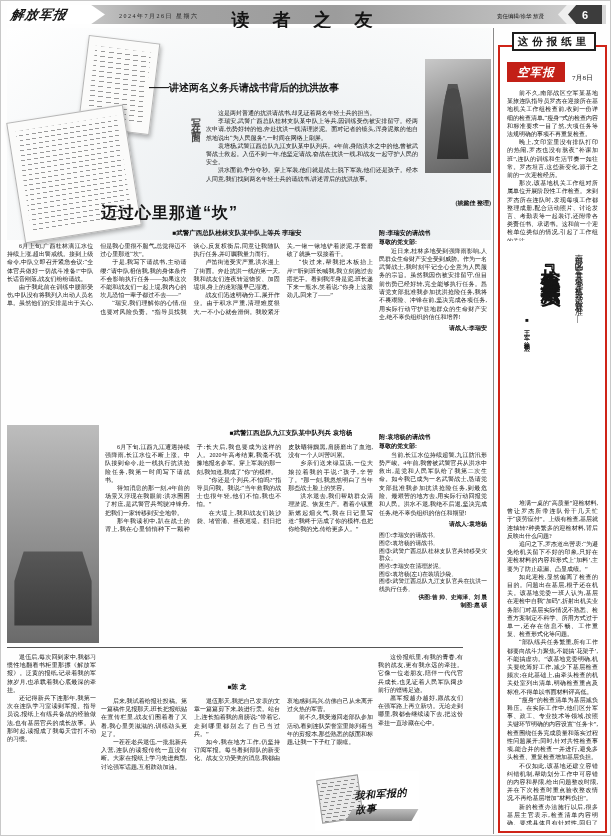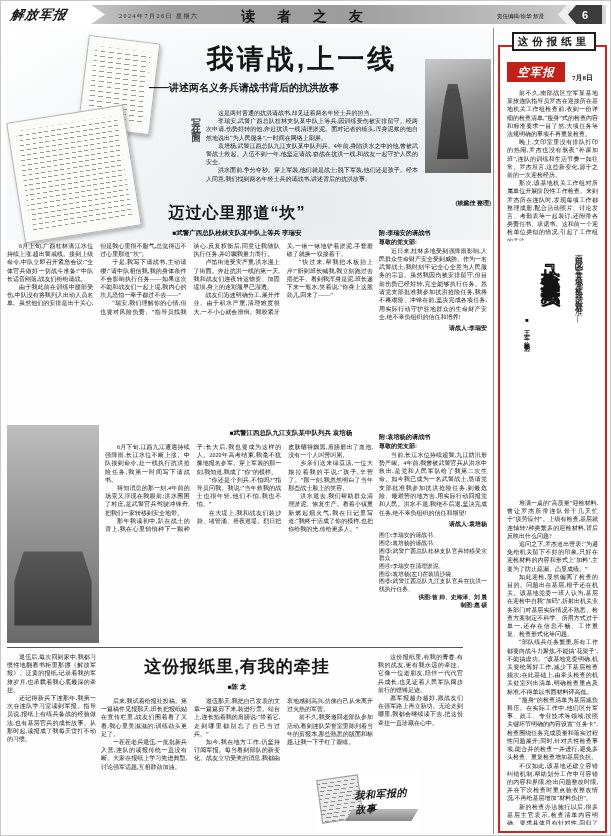--- a/index.html
+++ b/index.html
@@ -10,21 +10,21 @@
 
   
   .masthead{position:absolute;left:6px;top:4px;width:599px;height:19px;
             background:linear-gradient(90deg,#ededed 0%,#a3a3a3 26%,#9c9c9c 55%,#bfbfbf 86%,#d8d8d8 100%);}
   .mast-logo{position:absolute;left:0;top:0;width:98px;height:19px;background:#fff;
              clip-path:polygon(0 0,86% 0,100% 50%,86% 100%,0 100%);
              display:flex;align-items:center;padding-left:4px;box-sizing:border-box;}
   .mast-logo span{font-family:"DejaVu Serif",serif;font-style:italic;font-weight:bold;
                   font-size:13px;letter-spacing:1px;transform:skewX(-10deg);}
   .mast-date{position:absolute;left:112px;top:7px;font-size:6px;letter-spacing:1.5px;color:#1d1d1d;}
-  .mast-section{position:absolute;left:0;right:0;top:2.5px;text-align:center;font-size:14px;
+  .mast-section{position:absolute;left:0;right:0;top:2.5px;text-align:center;font-size:18px;
                 font-weight:bold;letter-spacing:9px;}
   .mast-editors{position:absolute;right:62px;top:7.5px;font-size:5.5px;color:#111;}
   .mast-chev-bg{position:absolute;right:8px;top:0;width:40px;height:19px;background:#efefef;
                 clip-path:polygon(0 50%,22% 0,100% 0,100% 100%,22% 100%);}
   .mast-chev{position:absolute;right:4px;top:0;width:34px;height:19px;background:#3c3c3c;
              clip-path:polygon(0 50%,24% 0,100% 0,100% 100%,24% 100%);
              color:#fff;font-weight:bold;font-size:11px;display:flex;align-items:center;justify-content:center;}
 
   
   .hero-bg{position:absolute;left:6px;top:27px;width:484px;height:212px;
@@ -47,21 +47,21 @@
   .hero-photo{position:absolute;left:424px;top:58px;width:66px;height:114px;
               background:linear-gradient(160deg,#c9c9c9 0%,#8e8e8e 45%,#5f5f5f 100%);}
   .hero-photo:after{content:"";position:absolute;left:18%;top:22%;width:48%;height:66%;
               background:radial-gradient(circle at 50% 18%,#4a4a4a 0 14%,transparent 15%),
                          linear-gradient(#555 0,#333 100%);
               clip-path:polygon(35% 0,65% 0,80% 30%,100% 100%,0 100%,20% 30%);}
 
   
   .bodytext{font-size:6px;line-height:8.2px;text-align:justify;overflow:hidden;}
   .bodytext p{margin:0;text-indent:2em;}
-  .headline{text-align:center;font-weight:bold;}
+  .headline{font-weight:bold;}
   .byline{text-align:center;font-size:6.5px;font-weight:bold;}
 
   
   .a1-title{position:absolute;left:100px;top:202px;width:272px;font-size:16px;letter-spacing:1px;}
   .a1-byline{position:absolute;left:100px;top:228px;width:272px;}
   .a1-body{position:absolute;left:6px;top:241px;width:366px;height:174px;column-count:4;column-gap:7px;}
   .letter-col{font-size:6px;line-height:8.3px;}
   .letter-col .lh{font-weight:bold;font-size:6.2px;margin:0 0 1px 0;}
   .letter-col .ls{font-weight:bold;margin:0;}
   .letter-col .lb{margin:0;text-indent:2em;text-align:justify;}
@@ -101,21 +101,21 @@
   .sb-divider{position:absolute;left:492px;top:27px;height:806px;border-left:1px solid #8a8a8a;}
   .sb-title-box{position:absolute;left:511px;top:31px;width:84px;height:19px;border:2px solid #1d1d1d;
                 background:#fff;z-index:3;display:flex;align-items:center;justify-content:center;
                 font-size:10.5px;font-weight:bold;letter-spacing:4px;box-sizing:border-box;}
   .sb-red{position:absolute;left:497px;top:44px;width:109px;height:788px;border:2.5px solid #cf2418;
           background:#fff;z-index:2;box-sizing:border-box;}
   .sb-paper-row{position:absolute;left:7px;top:14px;right:7px;height:22px;display:flex;align-items:center;gap:7px;}
   .sb-paper-logo{width:58px;height:20px;background:#c32017;color:#fff;display:flex;align-items:center;
                  justify-content:center;font-family:"DejaVu Serif",serif;font-style:italic;font-weight:bold;
                  font-size:11.5px;letter-spacing:1px;}
-  .sb-paper-date{font-size:7px;font-weight:bold;margin-top:12px;}
+  .sb-paper-date{font-size:7px;font-weight:normal;margin-top:12px;}
   .sb-top{position:absolute;left:7px;right:7px;top:42px;height:152px;}
   .sb-vert{position:absolute;left:4px;right:4px;top:196px;height:252px;display:flex;flex-direction:row;
            justify-content:center;gap:7px;}
   .sb-vbyline{writing-mode:vertical-rl;font-size:6px;font-weight:bold;margin-top:74px;letter-spacing:2px;}
   .sb-vheadline{writing-mode:vertical-rl;font-size:20px;font-weight:bold;letter-spacing:2px;margin-top:10px;}
   .sb-vkicker{writing-mode:vertical-rl;font-size:8px;letter-spacing:3px;margin-top:4px;}
   .sb-bottom{position:absolute;left:7px;right:7px;top:452px;height:326px;}
 </style>
 </head>
 <body>
@@ -133,21 +133,20 @@
     <div class="mast-chev sans">6</div>
   </div>
 
   <div class="hero-bg"></div>
   <div class="letter letter1">
       <div class="lines"></div>
     </div>
   <div class="letter letter2">
       <div class="lines"></div>
     </div>
-  <div class="hero-title sans">我请战,上一线</div>
   <div class="hero-subtitle sans">——讲述两名义务兵请战书背后的抗洪故事</div>
   <div class="hero-label">写在前面</div>
   <div class="hero-intro">
     <p>这是两封普通的抗洪请战书,却见证着两名年轻士兵的担当。</p>
     <p>李瑞安,武警广西总队桂林支队某中队上等兵,因训练受伤被安排留守。经两次申请,伤势好转的他,奔赴抗洪一线清理淤泥。面对记者的镜头,浑身泥浆的他自然地说出“为人民服务”,一时间在网络上刷屏。</p>
     <p>袁培杨,武警江西总队九江支队某中队列兵。4年前,身陷洪水之中的他,曾被武警战士救起。入伍不到一年,他坚定请战,奋战在抗洪一线,和战友一起守护人民的安全。</p>
     <p>洪水面前,争分夺秒。穿上军装,他们就是战士;脱下军装,他们还是孩子。经本人同意,我们找到两名年轻士兵的请战书,讲述背后的抗洪故事。</p>
   </div>
   <div class="hero-credit">(姚懿佳 整理)</div>
   <div class="hero-photo"></div>
@@ -196,21 +195,20 @@
       <div class="right">供图:曾 帅、史海泽、刘 晨</div>
       <div class="right">制图:扈 硕</div>
     </div>
   </div>
 
   <div class="rule"></div>
   <div class="a3-col1 bodytext">
     <p>退伍后,每次回到家中,我都习惯性地翻看书柜里那摞《解放军报》。泛黄的报纸,记录着我的军旅岁月,也承载着我心底最深的牵挂。</p>
     <p>还记得新兵下连那年,我第一次在连队学习室读到军报。指导员说,报纸上有练兵备战的经验做法,也有基层官兵的成长故事。从那时起,读报成了我每天雷打不动的习惯。</p>
   </div>
-  <div class="a3-title headline sans">这份报纸里,有我的牵挂</div>
   <div class="a3-byline byline sans">■陈 龙</div>
   <div class="a3-body bodytext">
     <p>后来,我试着给报社投稿。第一篇稿件见报那天,班长把报纸贴在宣传栏里,战友们围着看了又看,我心里美滋滋的,训练劲头更足了。</p>
     <p>一茬茬老兵退伍,一批批新兵入营,连队的读报传统一直没有断。大家在报纸上学习先进典型,讨论强军话题,互相鼓劲加油。</p>
     <p>退伍那天,我把自己发表的文章一篇篇剪下来,装进行囊。站台上,连长拍着我的肩膀说:“带着它,走到哪里都别忘了自己当过兵。”</p>
     <p>如今,我在地方工作,仍坚持订阅军报。每当看到部队的新变化、战友立功受奖的消息,我都由衷地感到高兴,仿佛自己从未离开过火热的军营。</p>
     <p>前不久,我受邀回老部队参加活动,看到连队荣誉室里陈列着当年的剪报本,那些熟悉的版面和标题,让我一下子红了眼眶。</p>
   </div>
   <div class="a3-col5 bodytext">
     <p>这份报纸里,有我的青春,有我的战友,更有我永远的牵挂。它像一位老朋友,陪伴一代代官兵成长,也见证着人民军队阔步前行的铿锵足迹。</p>

